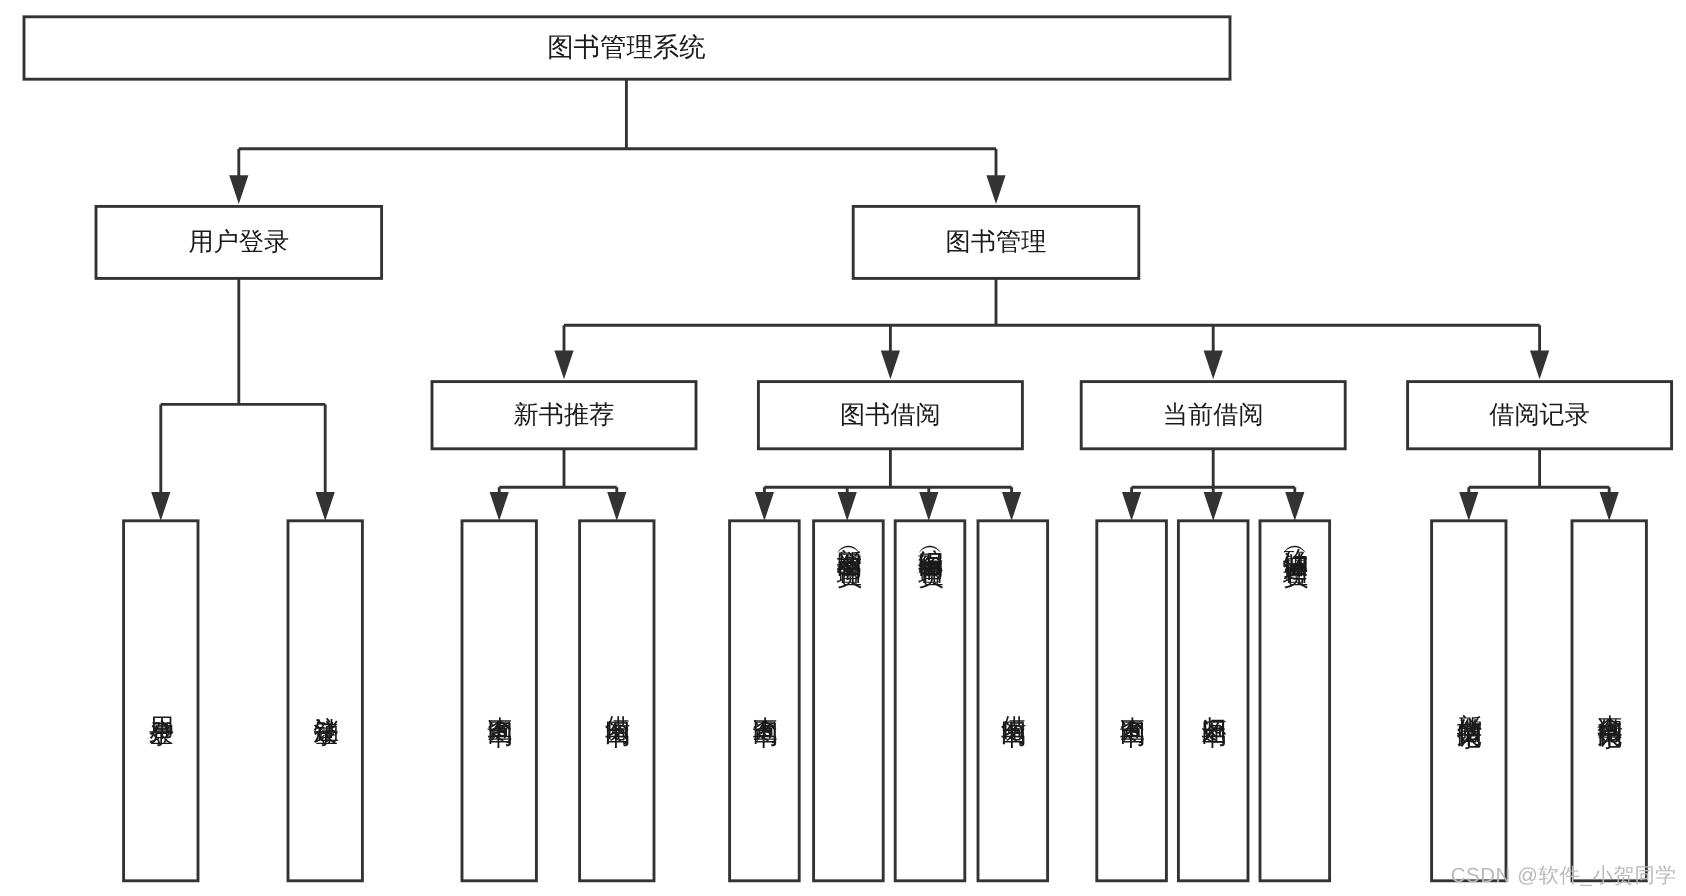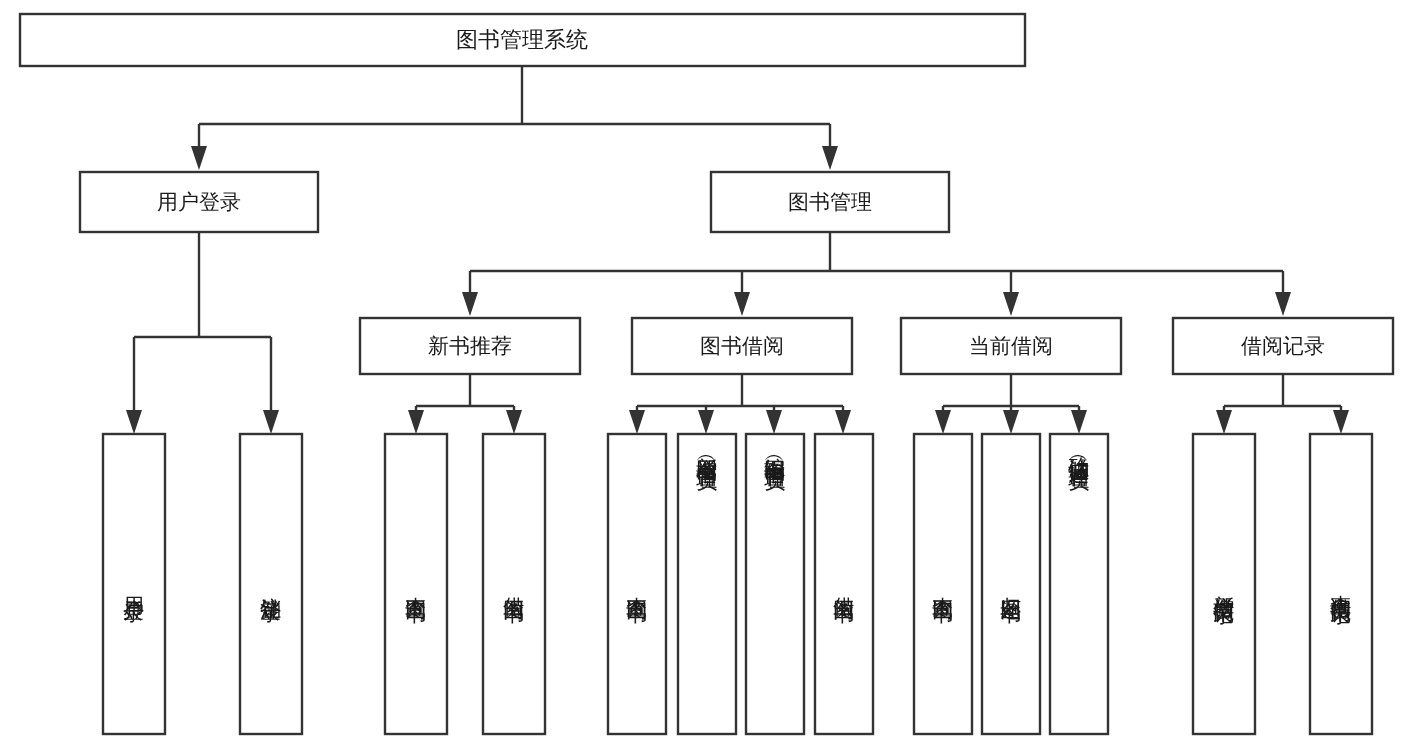--- a/index.html
+++ b/index.html
@@ -267,14 +267,15 @@
     <span class="leaf-label-text" style="margin-top:6px;">确认归还（管理员）</span>
   </div>
 
   <div class="leaf-label-wrap" style="left:1193px; top:434px; width:62px; height:300px;">
     <span class="leaf-label-text">新增借阅记录</span>
   </div>
   <div class="leaf-label-wrap" style="left:1310px; top:434px; width:62px; height:300px;">
     <span class="leaf-label-text">查询借阅记录</span>
   </div>
 
+  <div class="watermark">CSDN @软件_小贺同学</div>
 
 </div>
 
 </body></html>

